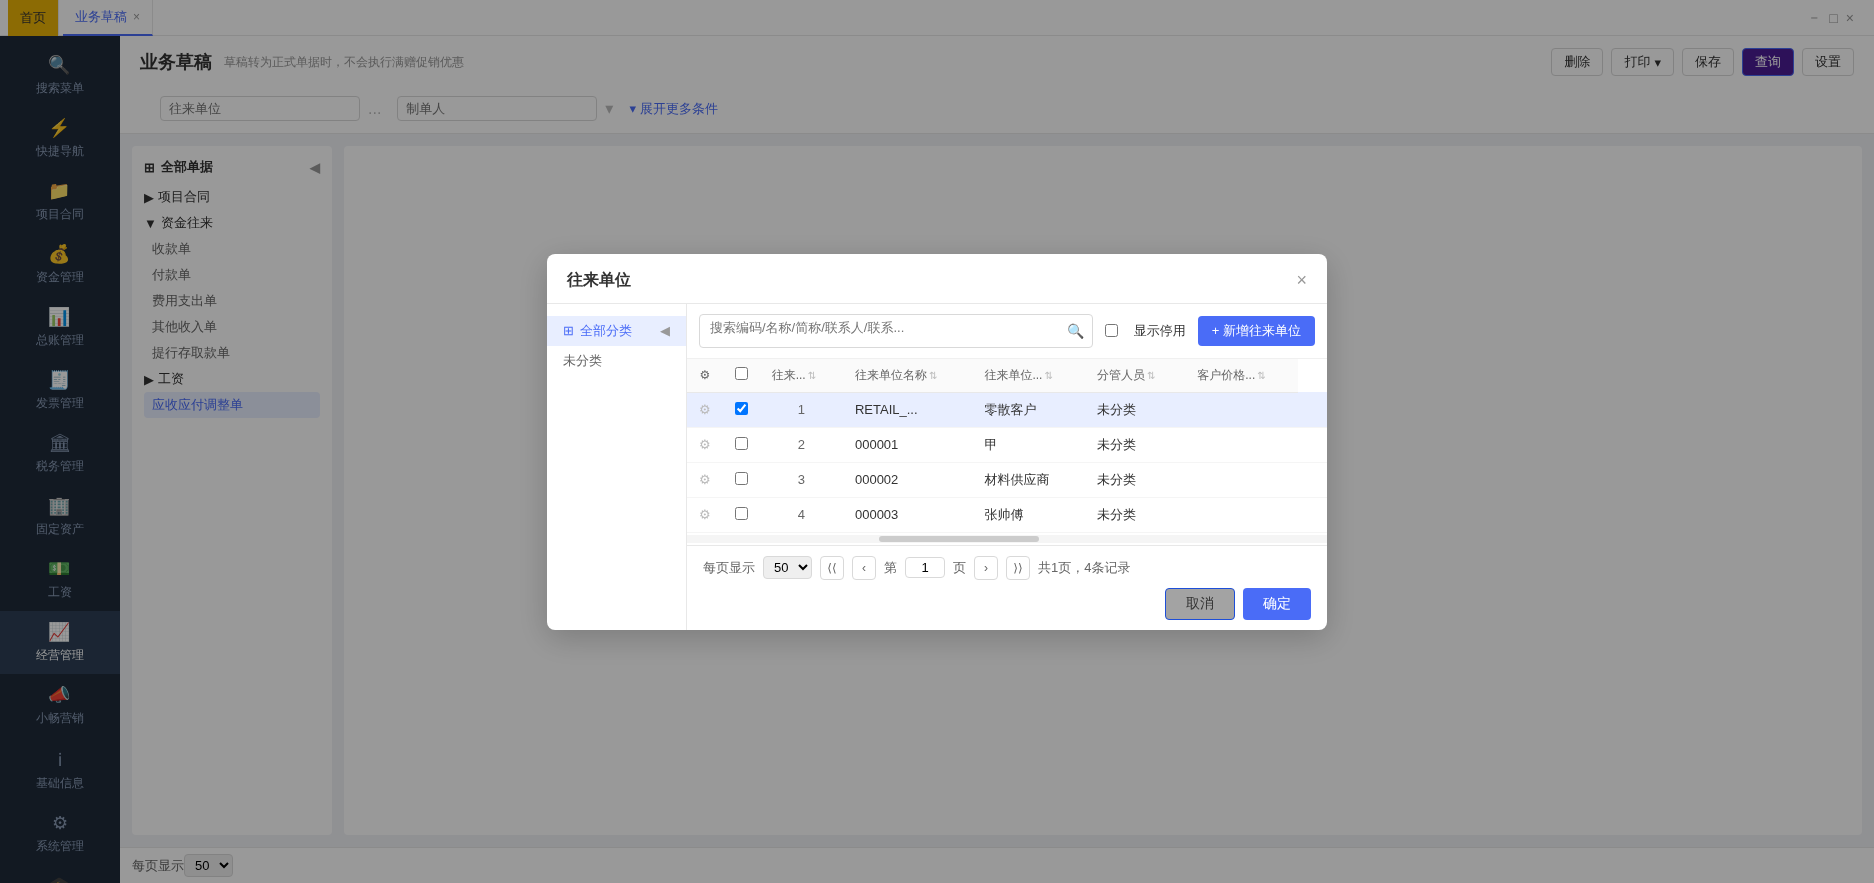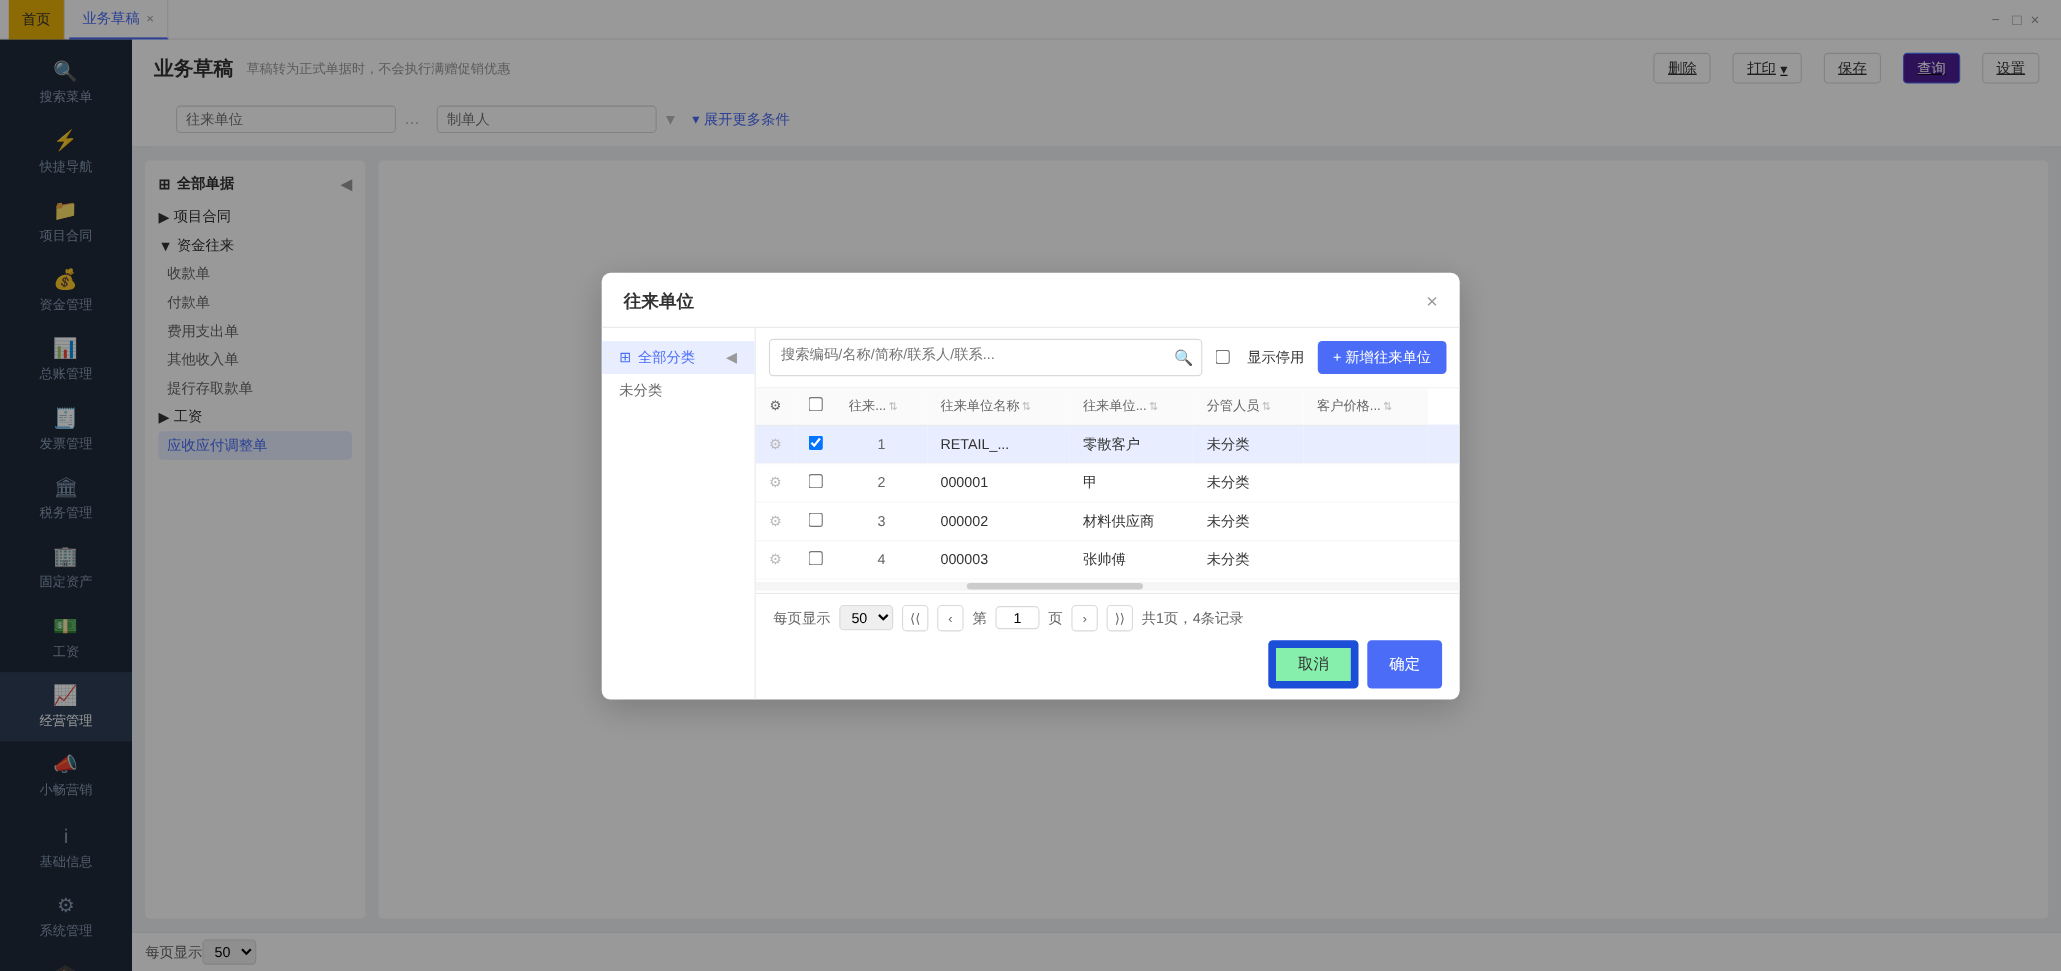--- a/index.html
+++ b/index.html
@@ -233,29 +233,29 @@
       display: flex;
       align-items: center;
       gap: 8px;
       font-size: 13px;
       color: #666;
     }
     .page-size-select { border: 1px solid #d9d9d9; border-radius: 4px; padding: 2px 6px; font-size: 13px; }
     .page-btn { width: 24px; height: 24px; border: 1px solid #d9d9d9; border-radius: 4px; background: #fff; cursor: pointer; display: flex; align-items: center; justify-content: center; font-size: 12px; color: #666; }
     .page-input { width: 40px; border: 1px solid #d9d9d9; border-radius: 4px; padding: 2px 4px; text-align: center; font-size: 13px; }
     .dialog-action-btns { display: flex; justify-content: flex-end; gap: 8px; }
-    .btn-cancel { background: #86efac; color: #333; border: 7px solid #1d4ed8; border-radius: 4px; padding: 6px 20px; font-size: 14px; cursor: pointer; }
+    .btn-cancel { background: #a3a3a3; color: #333; border: 1px solid #1d4ed8; border-radius: 4px; padding: 6px 20px; font-size: 14px; cursor: pointer; }
     .btn-confirm { background: #4a6cf7; color: #fff; border: none; border-radius: 4px; padding: 6px 20px; font-size: 14px; cursor: pointer; }
 
     
     .scroll-bar-area { height: 8px; background: #f5f5f5; position: relative; margin: 2px 0; }
     .scroll-bar-thumb { position: absolute; top: 1px; left: 30%; width: 25%; height: 6px; background: #ccc; border-radius: 3px; }
 
     
-    .page-header-actions { display: flex; align-items: flex-start; gap: 20px; margin-left: auto; text-decoration: underline; }
+    .page-header-actions { display: flex; align-items: flex-start; gap: 8px; margin-left: auto; }
     .header-btn { padding: 4px 12px; border: 1px solid #d9d9d9; border-radius: 4px; font-size: 13px; background: #fff; cursor: pointer; color: #333; display: flex; align-items: center; gap: 4px; }
     .header-btn-primary { background: #4c1d95; color: #fff; border-color: #4a6cf7; }
 
     
     .bottom-bar { height: 36px; background: #fff; border-top: 1px solid #e8e8e8; display: flex; align-items: center; padding: 0 12px; }
   </style>
 </head>
 <body>
 
 <div class="top-bar">

